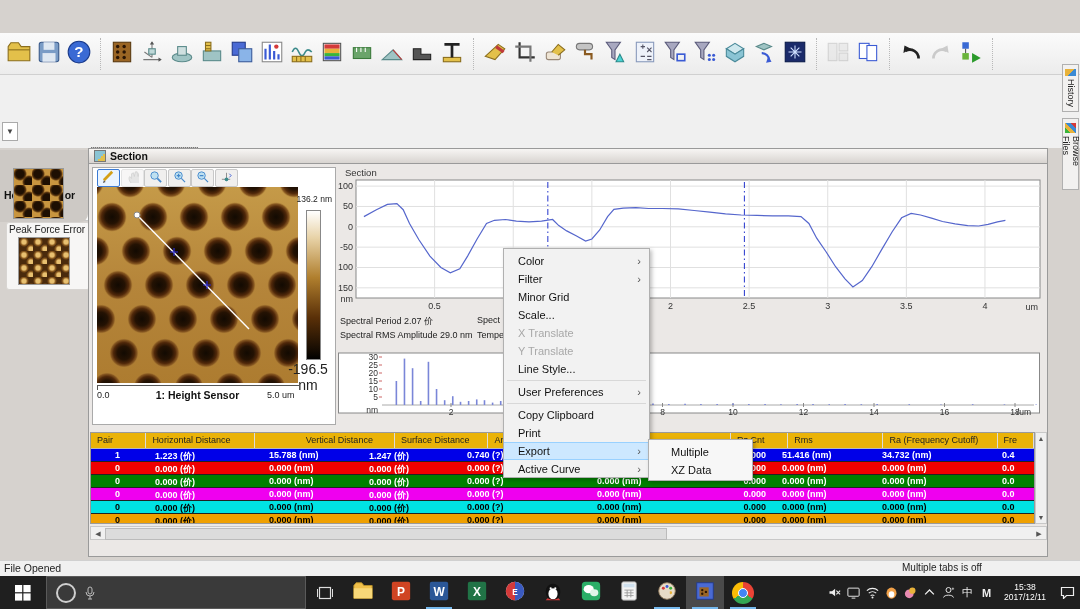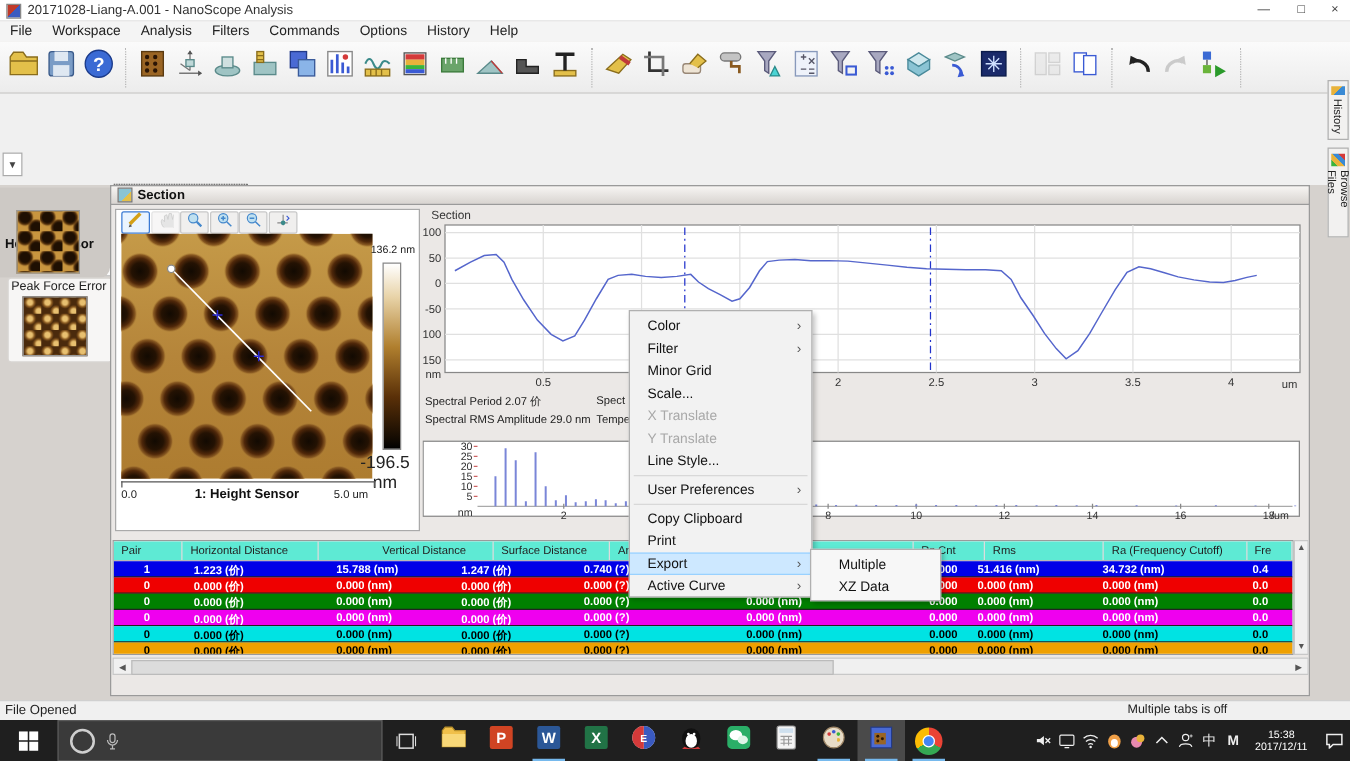--- a/index.html
+++ b/index.html
@@ -69,21 +69,21 @@
   
   #plot-title{left:345px;top:167px;font-size:9.5px;color:#333;}
   #profile-wrap{left:338px;top:178px;width:707px;height:137px;}
   #spec-l1{left:340px;top:315px;font-size:9px;color:#222;}
   #spec-l2{left:340px;top:330px;font-size:9px;color:#222;}
   #spec-r1{left:477px;top:315px;font-size:9px;color:#222;width:26px;overflow:hidden;white-space:nowrap;}
   #spec-r2{left:477px;top:330px;font-size:9px;color:#222;width:26px;overflow:hidden;white-space:nowrap;}
   #spectrum-wrap{left:338px;top:350px;width:707px;height:66px;}
   
   #rtable{left:90px;top:432px;width:945px;height:92px;background:#fff;border:1px solid #9a9a9a;box-sizing:border-box;overflow:hidden;}
-  #thead{display:flex;height:15px;background:#5eead4;border-bottom:1px solid #b8b8b8;}
+  #thead{display:flex;height:15px;background:#eab308;border-bottom:1px solid #b8b8b8;}
   .th{font-size:9px;color:#222;padding:2px 0 0 6px;box-sizing:border-box;border-right:1px solid #dcdcdc;overflow:hidden;white-space:nowrap;}
   .trow{display:flex;height:12px;border-bottom:1px solid #222;}
   .td{font-size:9px;font-weight:bold;padding:1px 0 0 6px;box-sizing:border-box;overflow:hidden;white-space:nowrap;}
   #vscroll{left:1035px;top:432px;width:12px;height:92px;background:#f0f0f0;border:1px solid #c8c8c8;box-sizing:border-box;}
   .sbtn{position:absolute;font-size:7px;color:#555;width:10px;text-align:center;}
   #hscroll{left:90px;top:526px;width:957px;height:14px;background:#f0f0f0;border:1px solid #c8c8c8;box-sizing:border-box;}
   #hthumb{position:absolute;left:14px;top:1px;width:560px;height:10px;background:#dcdcdc;border:1px solid #bbb;}
   
   #ctxmenu{left:503px;top:248px;width:147px;height:230px;background:#f2f2f2;border:1px solid #b0b0b0;box-shadow:2px 2px 4px rgba(0,0,0,.25);padding-top:3px;box-sizing:border-box;z-index:50;}
   .cmi{height:18px;line-height:18px;font-size:11px;color:#111;padding-left:14px;position:relative;}
@@ -115,38 +115,21 @@
   .tray{display:flex;align-items:center;margin-left:auto;}
   .trayicon{width:19px;height:33px;display:flex;align-items:center;justify-content:center;color:#eee;font-size:11px;}
   #clock{width:58px;text-align:center;color:#fff;font-size:8.5px;line-height:10px;padding-top:6px;box-sizing:border-box;height:33px;}
   #notif{width:26px;height:33px;display:flex;align-items:center;justify-content:center;}
 </style>
 </head>
 <body>
 
 <div id="screen">
 
-  <div class="abs" id="titlebar">
-    <div class="abs" id="appicon"></div>
-    <div class="abs" id="wtitle">20171028-Liang-A.001 - NanoScope Analysis</div>
-    <div class="abs winctl" style="left:996px;">—</div>
-    <div class="abs winctl" style="left:1026px;">□</div>
-    <div class="abs winctl" style="left:1056px;width:24px;">×</div>
-  </div>
-
-  <div class="abs" id="menubar">
-    <span class="menuitem">File</span>
-    <span class="menuitem">Workspace</span>
-    <span class="menuitem">Analysis</span>
-    <span class="menuitem">Filters</span>
-    <span class="menuitem">Commands</span>
-    <span class="menuitem">Options</span>
-    <span class="menuitem">History</span>
-    <span class="menuitem">Help</span>
-  </div>
+
 
   <div class="abs" id="toolbar">
       <div class="tbgroup">
         <div class="tbbtn">
           <span><svg width="26" height="26" viewBox="0 0 24 24">
               <path d="M2 7l2.5-3.5h7L14 7h8v13H2z" fill="#e3c04a" stroke="#8a6d1c"></path>
               <path d="M2 10h20" stroke="#8a6d1c" fill="none"></path>
             </svg></span>
         </div>
         <div class="tbbtn">

